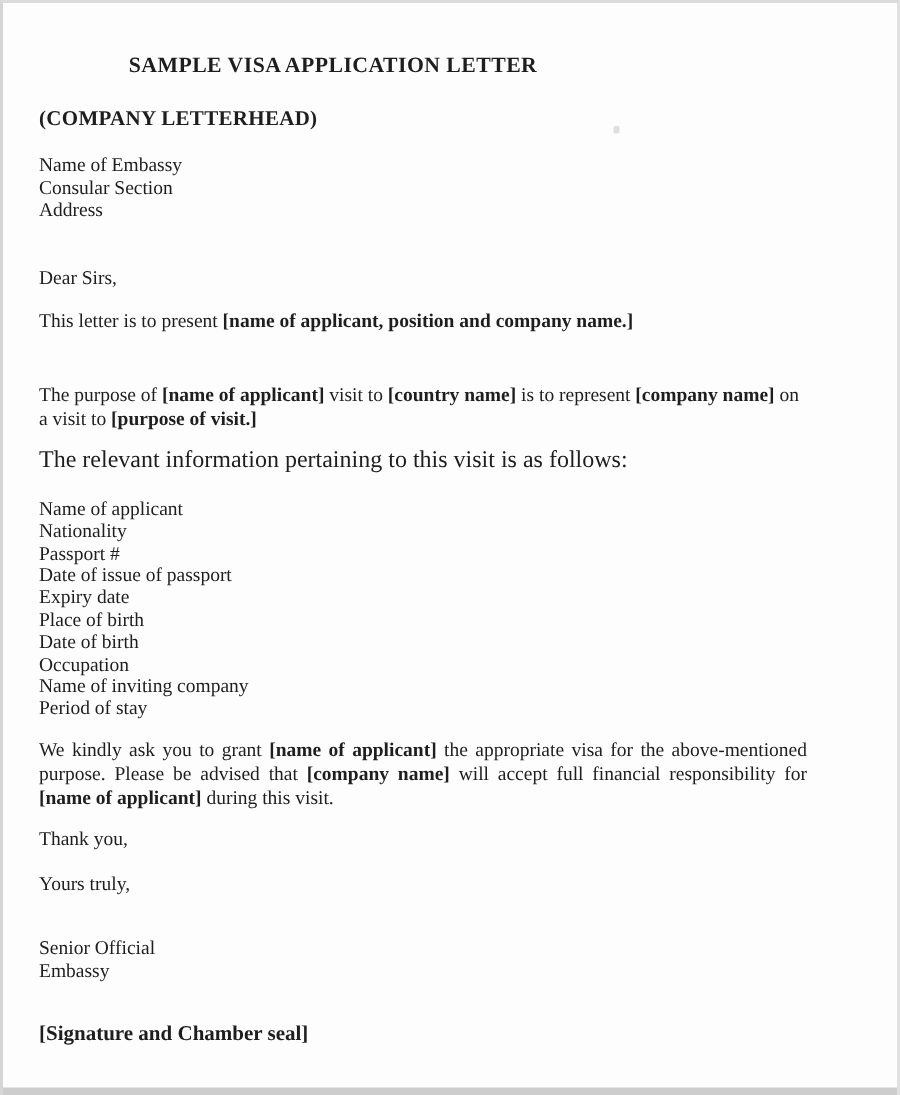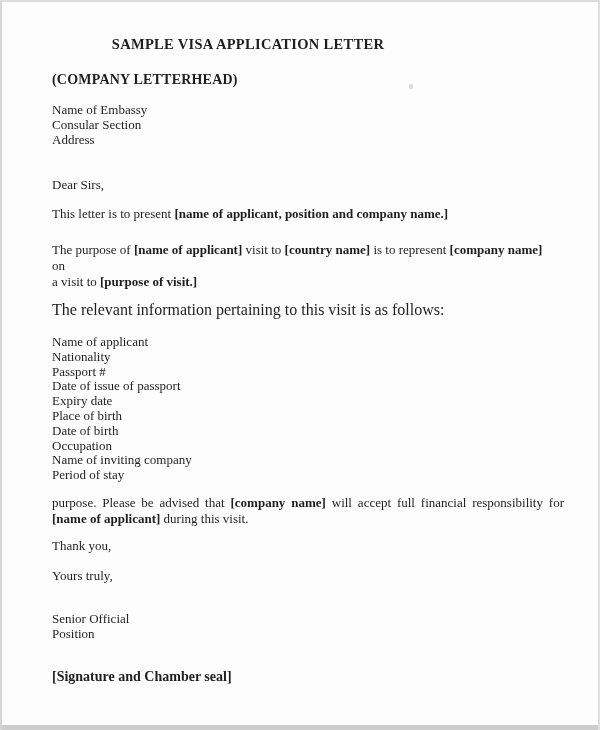--- a/index.html
+++ b/index.html
@@ -11,21 +11,21 @@
     width: 600px;
     height: 730px;
     background: #fdfdfd;
     border-top: 2px solid #dcdcdc;
     border-right: 2px solid #e0e0e0;
     border-left: 2px solid #d6d6d6;
     overflow: hidden;
     color: #1e1e20;
   }
 
-  .content { padding: 34px 45px 0 50px; }
+  .content { padding: 34px 45px 0 24px; }
 
   .doc-title {
     width: 392px;
     text-align: center;
     font-size: 14.5px;
     font-weight: 700;
     line-height: 17px;
     letter-spacing: 0.3px;
   }
 
@@ -38,21 +38,21 @@
   }
 
   .lines13 { font-size: 13px; line-height: 15px; }
 
   .recipient  { margin-top: 14px; }
   .salutation { margin-top: 30px; font-size: 13px; line-height: 15px; }
 
   .para { margin-top: 14px; font-size: 13px; line-height: 16px; }
   .para .line { min-height: 16px; }
 
-  .purpose  { margin-top: 20px; }
+  .purpose  { margin-top: 33px; }
   .relevant { margin-top: 12px; font-size: 16px; line-height: 15px; }
 
   .details { margin-top: 18px; font-size: 13px; line-height: 14.8px; }
 
   .request { margin-top: 12px; width: 512px; }
   .request .line:not(:last-child) { text-align: justify; text-align-last: justify; }
 
   .thanks    { margin-top: 11px; font-size: 13px; line-height: 15px; }
   .closing   { margin-top: 15px; font-size: 13px; line-height: 15px; }
   .signature { margin-top: 28px; }
@@ -113,31 +113,32 @@
         <div class="line">Date of issue of passport</div>
         <div class="line">Expiry date</div>
         <div class="line">Place of birth</div>
         <div class="line">Date of birth</div>
         <div class="line">Occupation</div>
         <div class="line">Name of inviting company</div>
         <div class="line">Period of stay</div>
       </div>
 
     <div class="para request">
+        <div class="line"><span>We kindly ask you to grant </span><b>[name of applicant]</b><span> the appropriate visa for the above-mentioned</span></div>
         <div class="line"><span>purpose. Please be advised that </span><b>[company name]</b><span> will accept full financial responsibility for</span></div>
         <div class="line"><b>[name of applicant]</b><span> during this visit.</span></div>
       </div>
 
     <div class="thanks">Thank you,</div>
 
     <div class="closing">Yours truly,</div>
 
     <div class="signature lines13">
         <div class="line">Senior Official</div>
-        <div class="line">Position</div>
+        <div class="line">Embassy</div>
       </div>
 
     <div class="seal">[Signature and Chamber seal]</div>
 
   </div>
 
   <div class="artifact"></div>
   <div class="bottom-band" style="background: rgb(205, 205, 205);"></div>
 </div>
 

